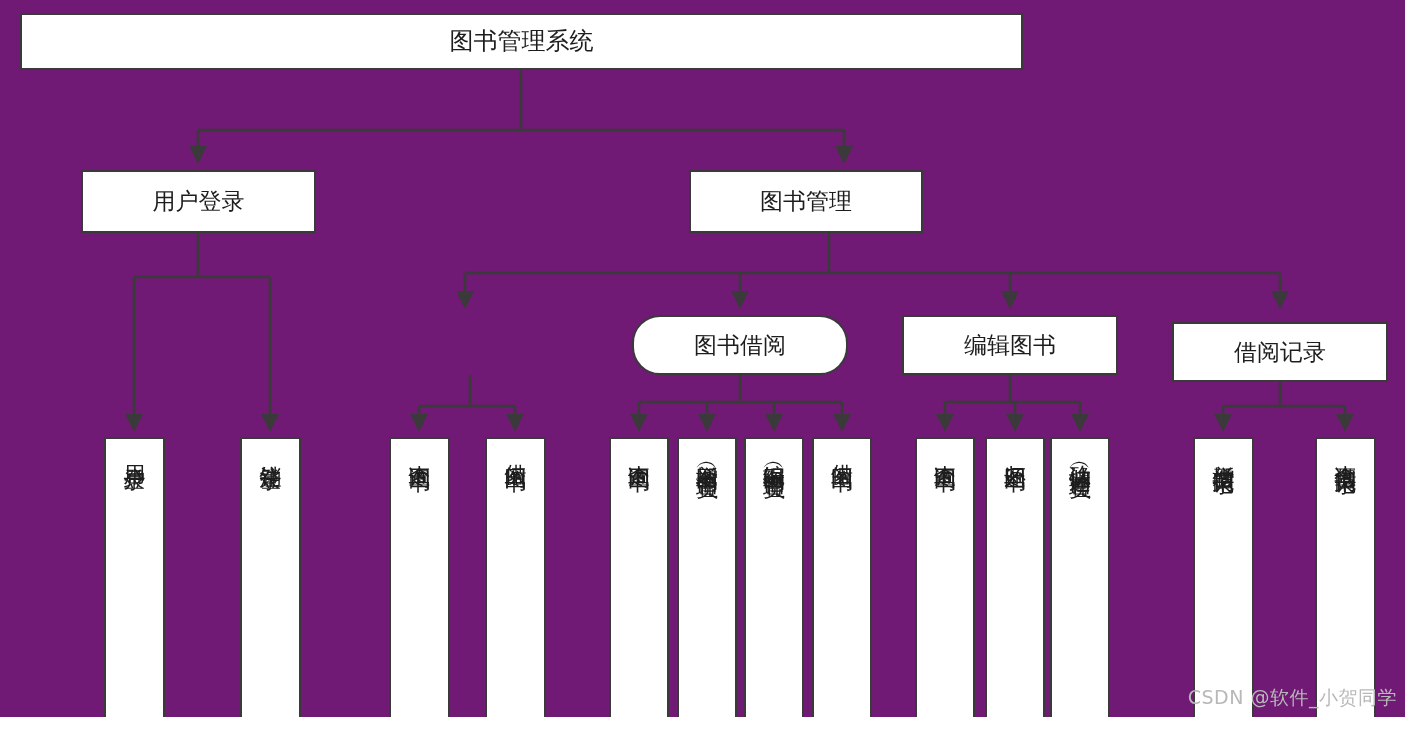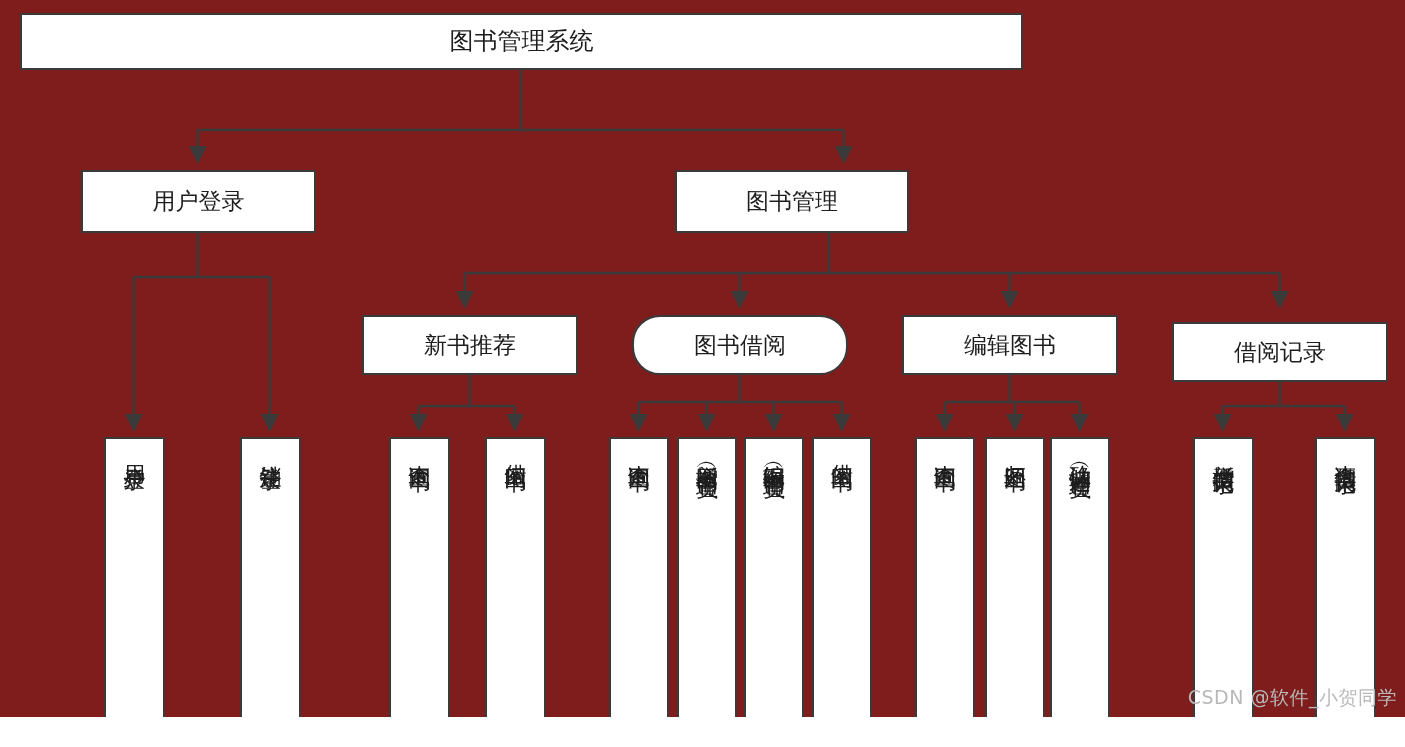--- a/index.html
+++ b/index.html
@@ -8,21 +8,21 @@
     padding: 0;
     background: #ffffff;
   }
   body {
     font-family: "DejaVu Sans", "Liberation Sans", sans-serif;
   }
   #canvas {
     position: relative;
     width: 1405px;
     height: 717px;
-    background: #7f1d1d;
+    background: #701a75;
     overflow: hidden;
   }
   svg.edges {
     position: absolute;
     left: 0;
     top: 0;
     width: 1405px;
     height: 747px;
     pointer-events: none;
   }
@@ -128,27 +128,24 @@
     </g>
   </svg>
 
   <div class="node h root" style="left:20px; top:13px; width:1003px; height:57px;">
     <span class="node-label">图书管理系统</span>
   </div>
 
   <div class="node h" style="left:81px; top:170px; width:235px; height:63px;">
     <span class="node-label">用户登录</span>
   </div>
-  <div class="node h" style="left:675px; top:170px; width:234px; height:63px;">
+  <div class="node h" style="left:689px; top:170px; width:234px; height:63px;">
     <span class="node-label">图书管理</span>
   </div>
 
-  <div class="node h" style="left:362px; top:315px; width:216px; height:60px;">
-    <span class="node-label">新书推荐</span>
-  </div>
   <div class="node h" style="left:632px; top:315px; width:216px; height:60px;border-radius:28px;">
     <span class="node-label">图书借阅</span>
   </div>
   <div class="node h" style="left:902px; top:315px; width:216px; height:60px;">
     <span class="node-label">编辑图书</span>
   </div>
   <div class="node h" style="left:1172px; top:322px; width:216px; height:60px;">
     <span class="node-label">借阅记录</span>
   </div>
 

